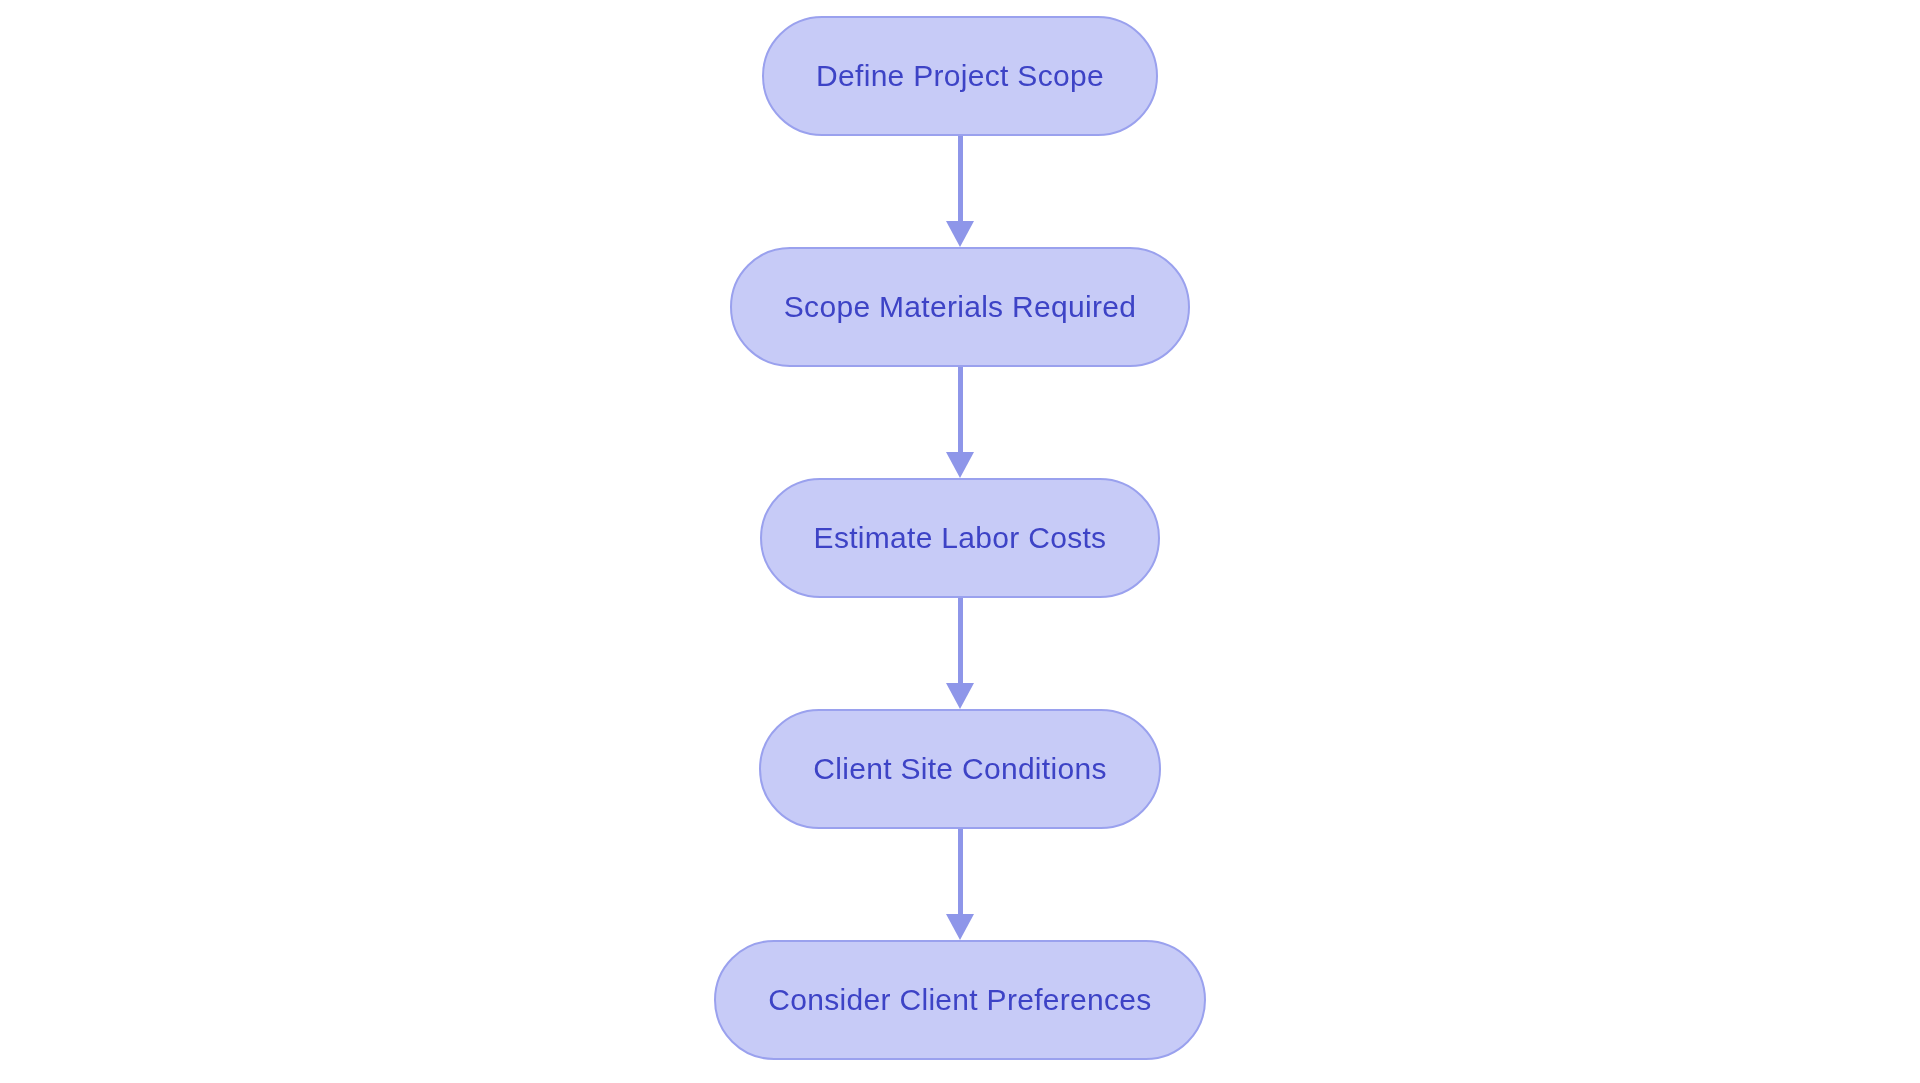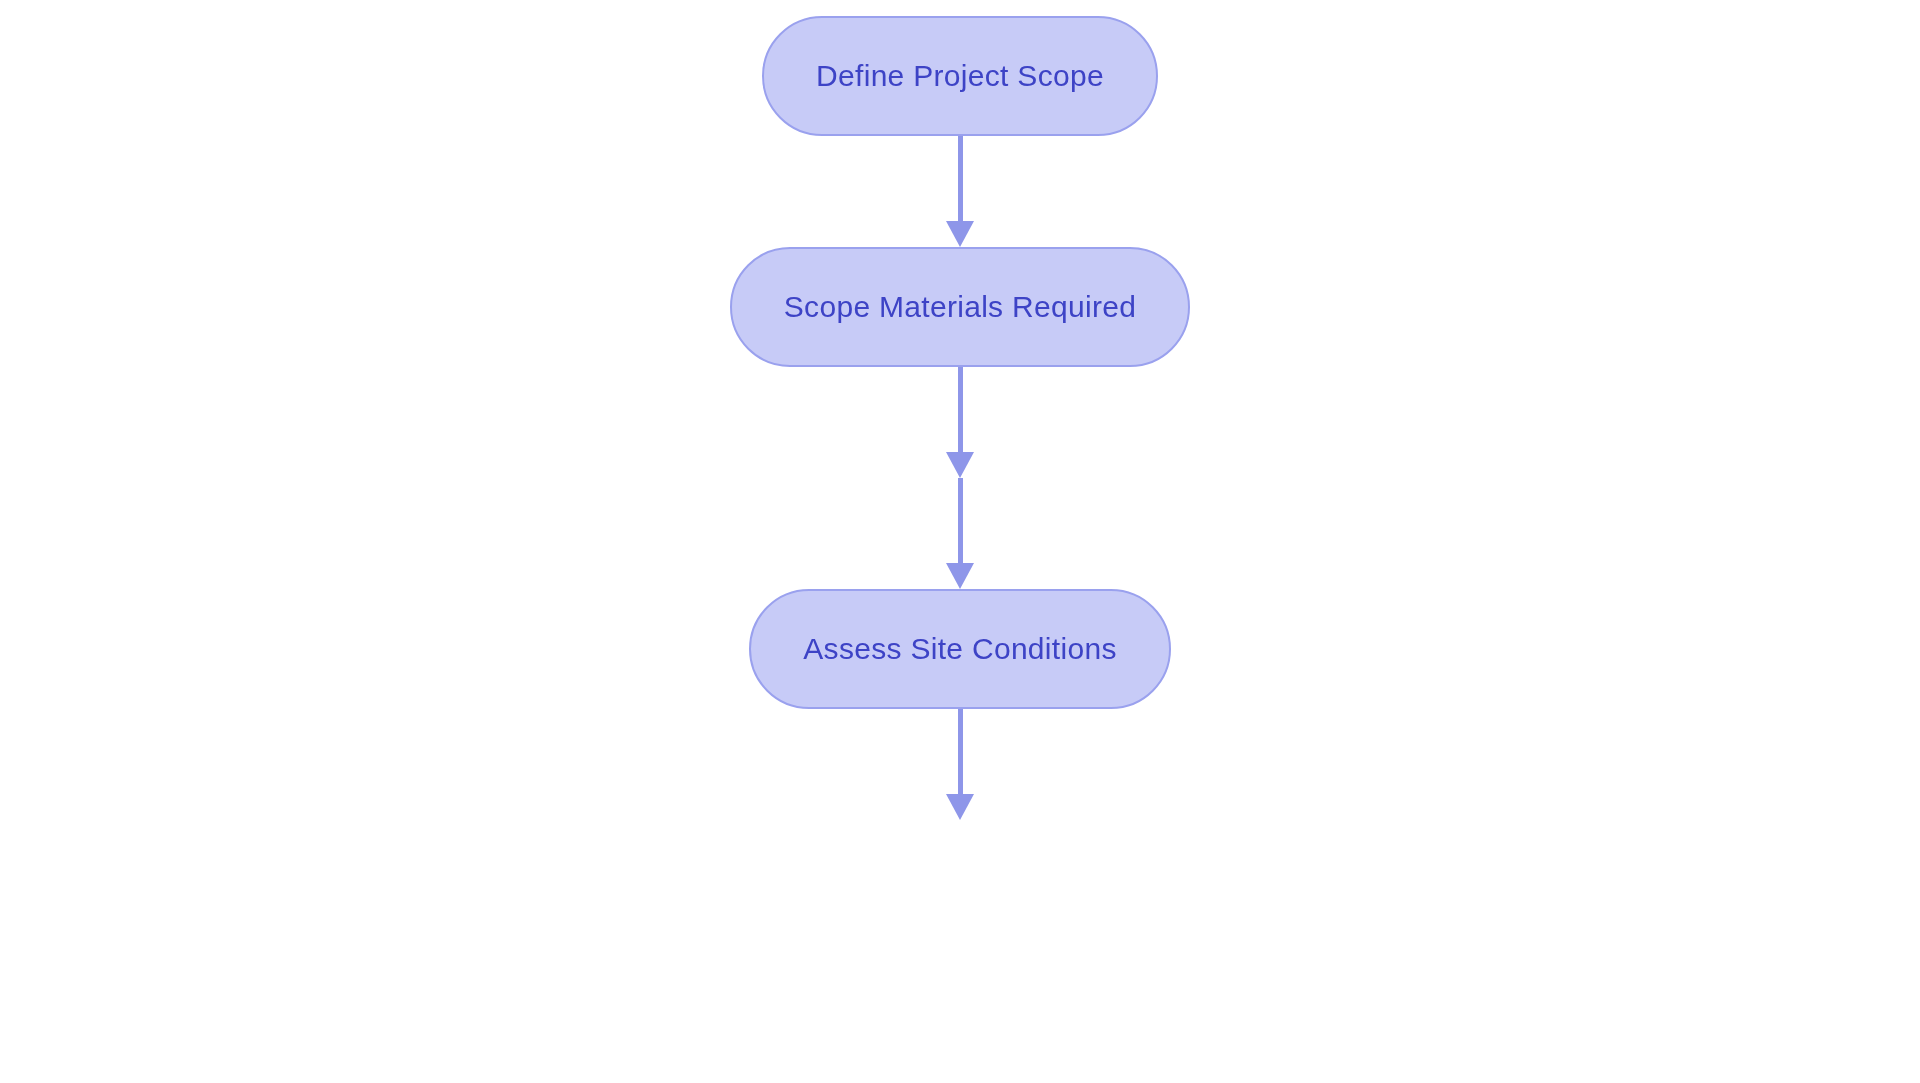--- a/index.html
+++ b/index.html
@@ -75,24 +75,30 @@
       <div class="arrow-line"></div>
       <div class="arrow-head"></div>
     </div>
     <div class="flow-node">
       <span>Scope Materials Required</span>
     </div>
     <div class="arrow">
       <div class="arrow-line"></div>
       <div class="arrow-head"></div>
     </div>
+    <div class="flow-node">
+      <span>Estimate Labor Costs</span>
+    </div>
     <div class="arrow">
       <div class="arrow-line"></div>
       <div class="arrow-head"></div>
     </div>
     <div class="flow-node">
-      <span>Assess Site Conditions</span>
+      <span>Client Site Conditions</span>
     </div>
     <div class="arrow">
       <div class="arrow-line"></div>
       <div class="arrow-head"></div>
     </div>
+    <div class="flow-node">
+      <span>Consider Client Preferences</span>
+    </div>
   </div>
 
 </body></html>

